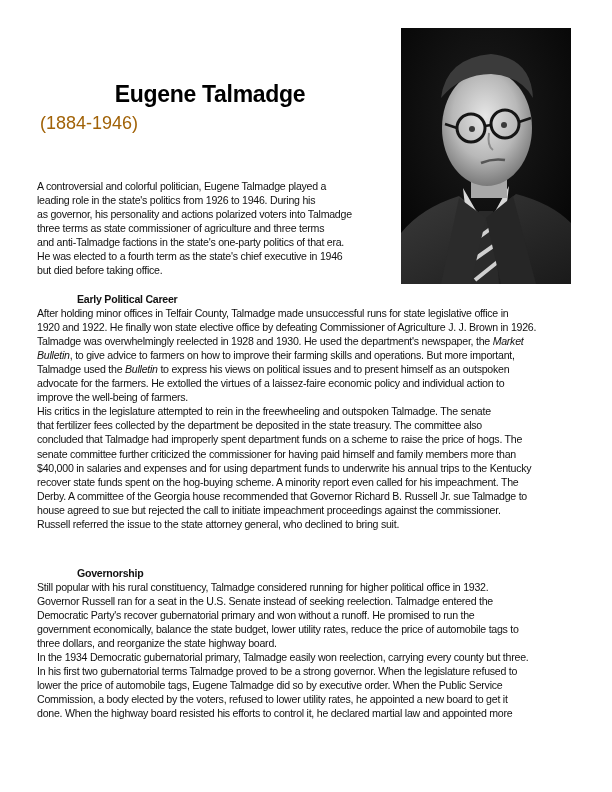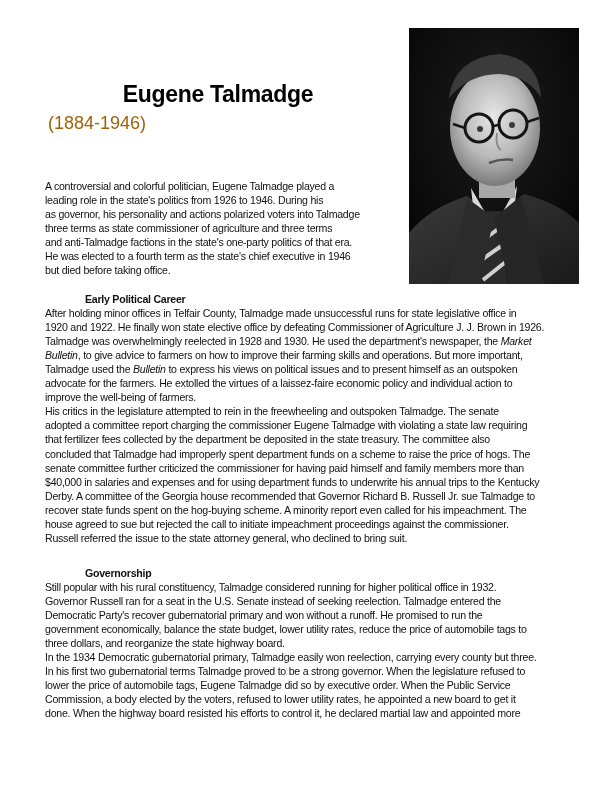--- a/index.html
+++ b/index.html
@@ -1,18 +1,18 @@
 <!DOCTYPE html>
 <html><head>
   <meta charset="utf-8">
   <style>
     html, body { margin: 0; padding: 0; background: #ffffff; }
     body { width: 612px; height: 792px; position: relative; overflow: hidden;
            font-family: "Liberation Sans", "DejaVu Sans", sans-serif; color: #111; }
-    .page { position: absolute; left: 8px; top: 0; width: 536px; height: 792px; }
+    .page { position: absolute; left: 0; top: 0; width: 536px; height: 792px; }
 
     .title { position: absolute; left: 40px; top: 81px; width: 340px; text-align: center;
              font-size: 23px; font-weight: bold; letter-spacing: -0.3px; color: #000; margin: 0; }
     .dates { position: absolute; left: 40px; top: 113px; width: 340px; text-align: left;
              font-size: 18px; color: #a16207; }
 
     .portrait { position: absolute; left: 401px; top: 28px; width: 170px; height: 256px;
                 background: #0a0a0a; overflow: hidden; }
     .portrait svg { display: block; width: 100%; height: 100%; }
 
@@ -84,27 +84,26 @@
   <div class="text section sec1">
     <span class="line heading">Early Political Career</span>
     <span class="line">After holding minor offices in Telfair County, Talmadge made unsuccessful runs for state legislative office in</span>
     <span class="line">1920 and 1922.  He finally won state elective office by defeating Commissioner of Agriculture J. J. Brown in 1926.</span>
     <span class="line"><span>Talmadge was overwhelmingly reelected in 1928 and 1930.  He used the department's newspaper, the </span><em>Market</em></span>
     <span class="line"><em>Bulletin</em><span>, to give advice to farmers on how to improve their farming skills and operations. But more important,</span></span>
     <span class="line"><span>Talmadge used the </span><em>Bulletin</em><span> to express his views on political issues and to present himself as an outspoken</span></span>
     <span class="line">advocate for the farmers.  He extolled the virtues of a laissez-faire economic policy and individual action to</span>
     <span class="line">improve the well-being of farmers.</span>
     <span class="line">His critics in the legislature attempted to rein in the freewheeling and outspoken Talmadge. The senate</span>
-    <span class="line">adopted a committee report charging the commissioner Eugene Talmadge with violating a state law requiring</span>
     <span class="line">that fertilizer fees collected by the department be deposited in the state treasury.  The committee also</span>
     <span class="line">concluded that Talmadge had improperly spent department funds on a scheme to raise the price of hogs.  The</span>
     <span class="line">senate committee further criticized the commissioner for having paid himself and family members more than</span>
     <span class="line">$40,000 in salaries and expenses and for using department funds to underwrite his annual trips to the Kentucky</span>
+    <span class="line">recover state funds spent on the hog-buying scheme.  A minority report even called for his impeachment.  The</span>
     <span class="line">Derby.  A committee of the Georgia house recommended that Governor Richard B. Russell Jr.  sue Talmadge to</span>
-    <span class="line">recover state funds spent on the hog-buying scheme.  A minority report even called for his impeachment.  The</span>
     <span class="line">house agreed to sue but rejected the call to initiate impeachment proceedings against the commissioner.</span>
     <span class="line">Russell referred the issue to the state attorney general, who declined to bring suit.</span>
   </div>
 
   <div class="text section sec2">
     <span class="line heading">Governorship</span>
     <span class="line">Still popular with his rural constituency, Talmadge considered running for higher political office in 1932.</span>
     <span class="line">Governor Russell ran for a seat in the U.S. Senate instead of seeking reelection.  Talmadge entered the</span>
     <span class="line">Democratic Party's recover gubernatorial primary and won without a runoff.  He promised to run the</span>
     <span class="line">government economically,  balance the state budget, lower utility rates, reduce the price of automobile tags to</span>

